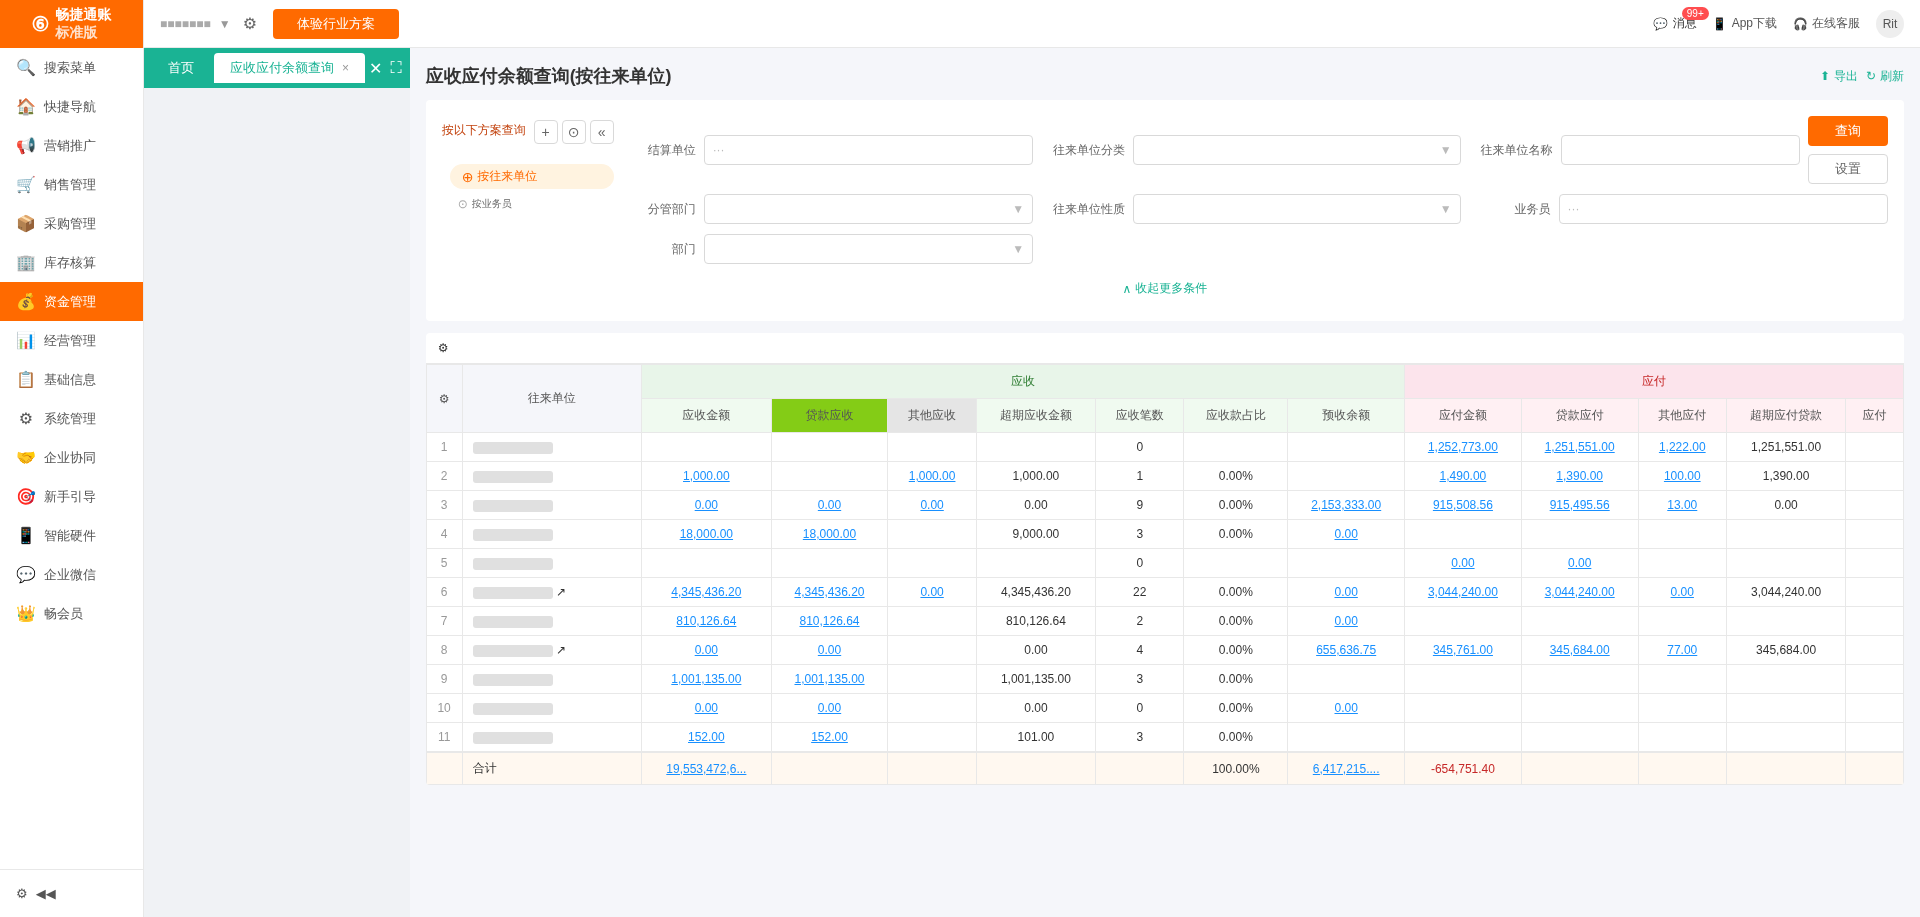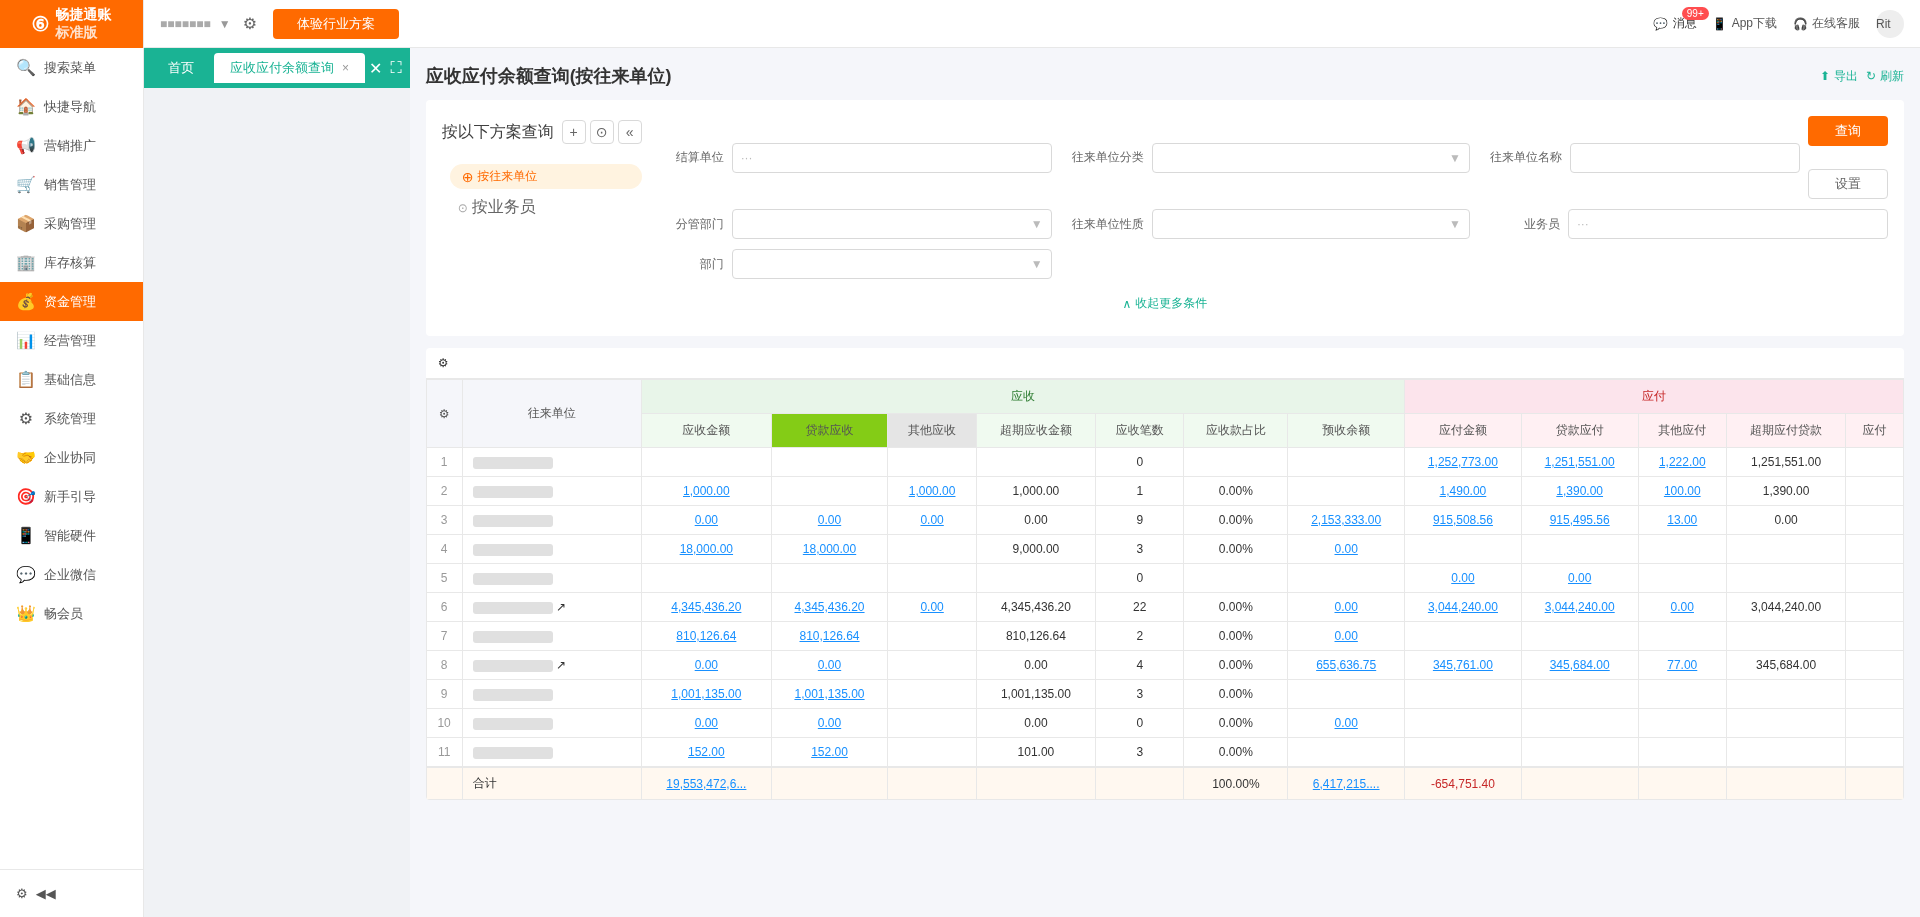--- a/index.html
+++ b/index.html
@@ -165,21 +165,21 @@
       border-radius: 4px;
       padding: 16px;
       margin-bottom: 12px;
     }
     .filter-top {
       display: flex;
       align-items: flex-start;
       gap: 8px;
       margin-bottom: 12px;
     }
-    .filter-label { font-size: 16px; color: #404040; white-space: nowrap; margin-top: 6px; }
+    .filter-label { font-size: 12px; color: #c2410c; white-space: nowrap; margin-top: 6px; }
     .filter-actions { display: flex; gap: 4px; margin-top: 4px; }
     .filter-action-btn {
       width: 24px; height: 24px;
       border: 1px solid #d9d9d9;
       border-radius: 4px;
       display: flex; align-items: center; justify-content: center;
       cursor: pointer; color: #666; font-size: 14px;
       background: #fff;
     }
     .filter-scheme {
@@ -193,21 +193,21 @@
     }
     .filter-scheme-icon { color: #ff6a00; font-size: 14px; }
     .filter-scheme-text { color: #ff6a00; font-size: 12px; }
     .filter-scheme2 {
       display: flex;
       align-items: center;
       gap: 4px;
       cursor: pointer;
       padding: 4px 8px;
     }
-    .filter-scheme2-text { color: #666; font-size: 16px; }
+    .filter-scheme2-text { color: #666; font-size: 10px; }
     .filter-row {
       display: flex;
       align-items: center;
       gap: 8px;
     }
     .filter-field-label { color: #666; font-size: 12px; white-space: nowrap; min-width: 70px; text-align: right; }
     .filter-input {
       flex: 1;
       height: 30px;
       border: 1px solid #d9d9d9;
@@ -234,21 +234,21 @@
     
     .btn-query {
       background: #ff6a00;
       color: #fff;
       border: none;
       border-radius: 4px;
       padding: 6px 20px;
       font-size: 13px;
       cursor: pointer;
       width: 100%;
-      margin-bottom: 19px;
+      margin-bottom: 4px;
     }
     .btn-set {
       background: #fff;
       color: #666;
       border: 1px solid #d9d9d9;
       border-radius: 4px;
       padding: 5px 20px;
       font-size: 13px;
       cursor: pointer;
       width: 100%;
@@ -393,21 +393,21 @@
       <span class="badge">99+</span>
     </div>
     <div class="top-bar-app">
       <span>📱</span>
       <span>App下载</span>
     </div>
     <div class="top-bar-service">
       <span>🎧</span>
       <span>在线客服</span>
     </div>
-    <div class="top-bar-user" style="background:#eee;border-radius:50%;width:28px;height:28px;display:flex;align-items:center;">
+    <div class="top-bar-user" style="background:#eee;border-radius:50%;width:28px;height:28px;display:flex;align-items:center;justify-content:center;">
       <span>Rit</span>
     </div>
   </div>
 </div>
 
 <div class="main-content">
 
   <div class="tab-bar">
     <div class="tab-home">首页</div>
     <div class="tab-active">

